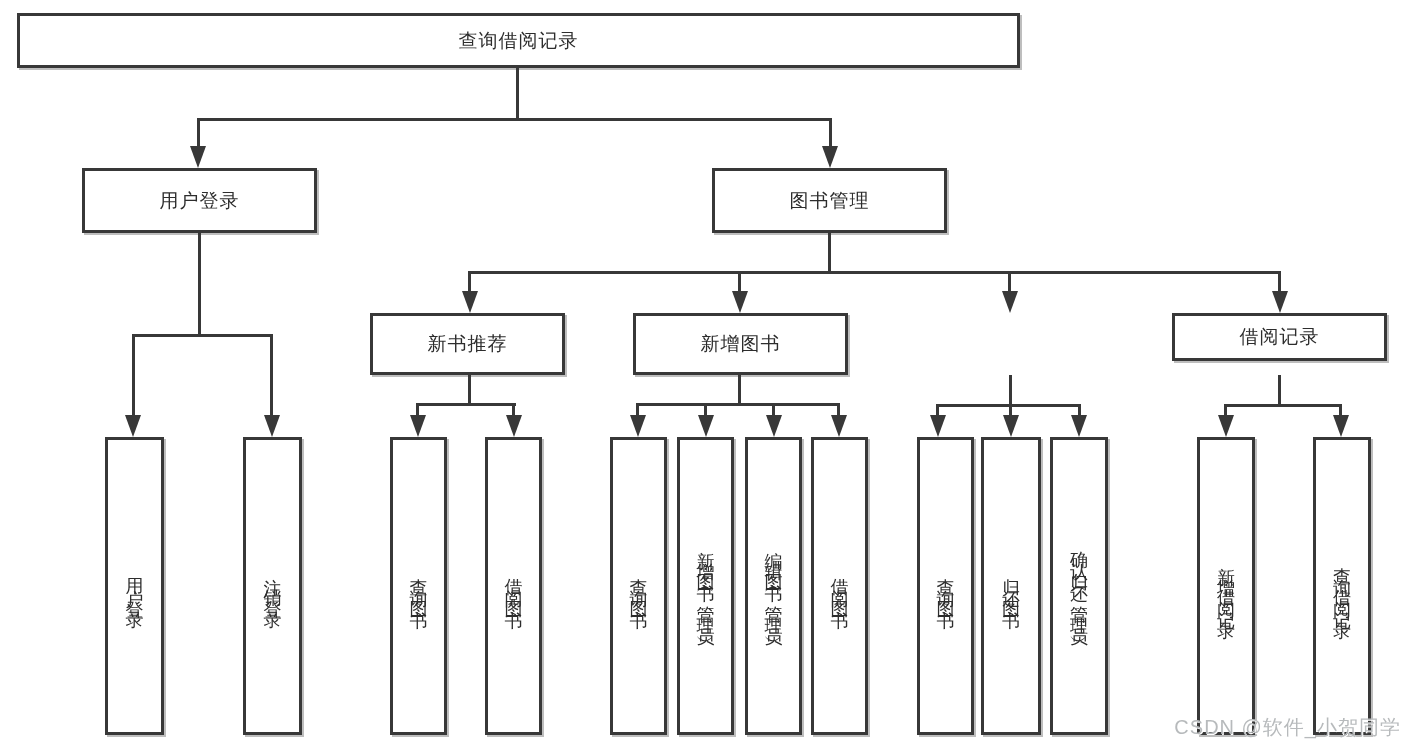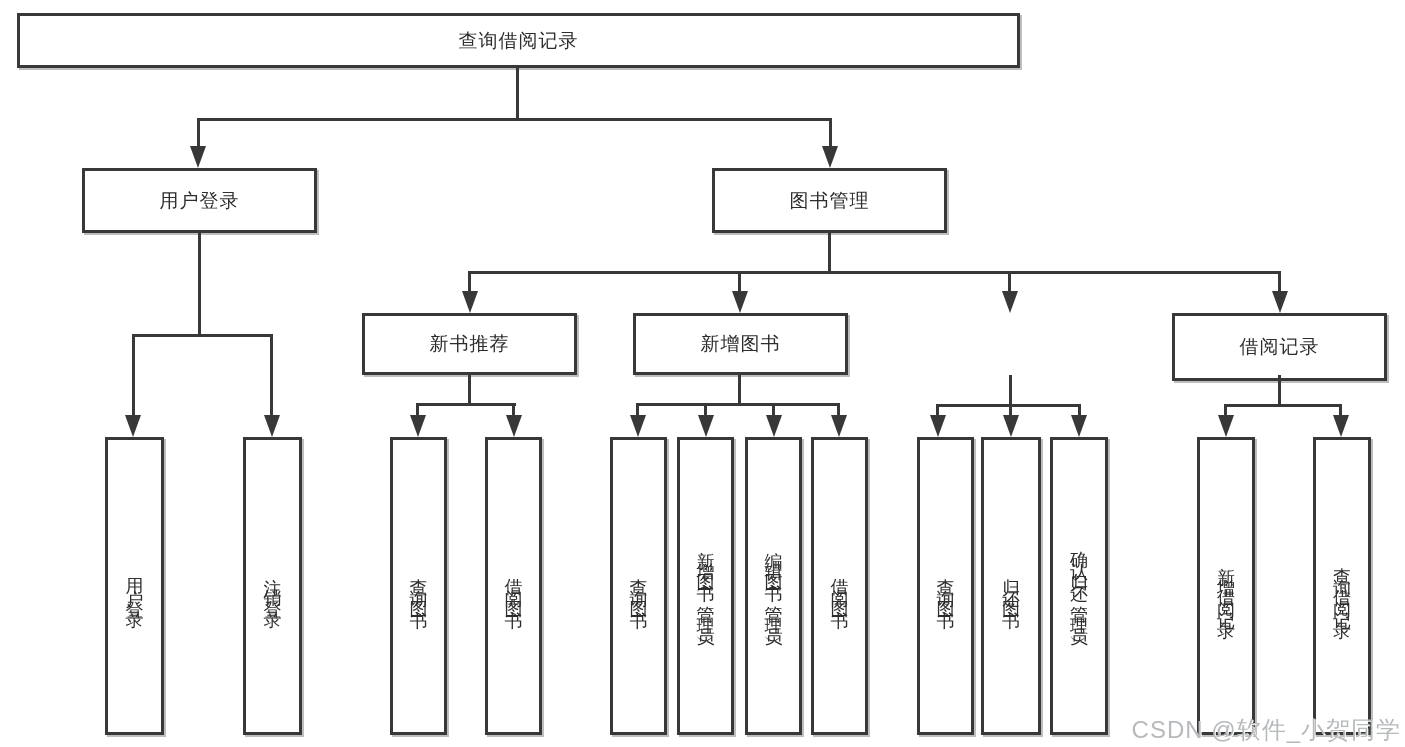--- a/index.html
+++ b/index.html
@@ -25,51 +25,51 @@
     letter-spacing:11px;line-height:1;white-space:nowrap;
   }
   .line{position:absolute;background:#383838;}
   .arrow{
     position:absolute;width:0;height:0;
     border-left:8px solid transparent;border-right:8px solid transparent;
     border-top:22px solid #383838;
   }
   .watermark{
     position:absolute;top:714px;right:4px;
-    font-size:24px;color:#b7babc;letter-spacing:1px;
+    font-size:20px;color:#b7babc;letter-spacing:1px;
     text-shadow:1px 1px 0 #ffffff;
   }
 </style>
 </head>
 <body>
 
 <div class="stage">
 
   <div class="hbox" style="left:17px;top:13px;width:1003px;height:55px">
     <span>查询借阅记录</span>
   </div>
 
   <div class="hbox" style="left:82px;top:168px;width:235px;height:65px">
     <span>用户登录</span>
   </div>
 
   <div class="hbox" style="left:712px;top:168px;width:235px;height:65px">
     <span>图书管理</span>
   </div>
 
-  <div class="hbox" style="left:362px;top:313px;width:215px;height:62px">
+  <div class="hbox" style="left:370px;top:313px;width:195px;height:62px">
     <span>新书推荐</span>
   </div>
 
   <div class="hbox" style="left:633px;top:313px;width:215px;height:62px">
     <span>新增图书</span>
   </div>
 
 
-  <div class="hbox" style="left:1172px;top:313px;width:215px;height:68px">
+  <div class="hbox" style="left:1172px;top:313px;width:215px;height:48px">
     <span>借阅记录</span>
   </div>
 
   <div class="vbox" style="left:105px;width:59px">
     <span class="vtext">用户登录</span>
   </div>
   <div class="vbox" style="left:243px;width:59px">
     <span class="vtext">注销登录</span>
   </div>
 

